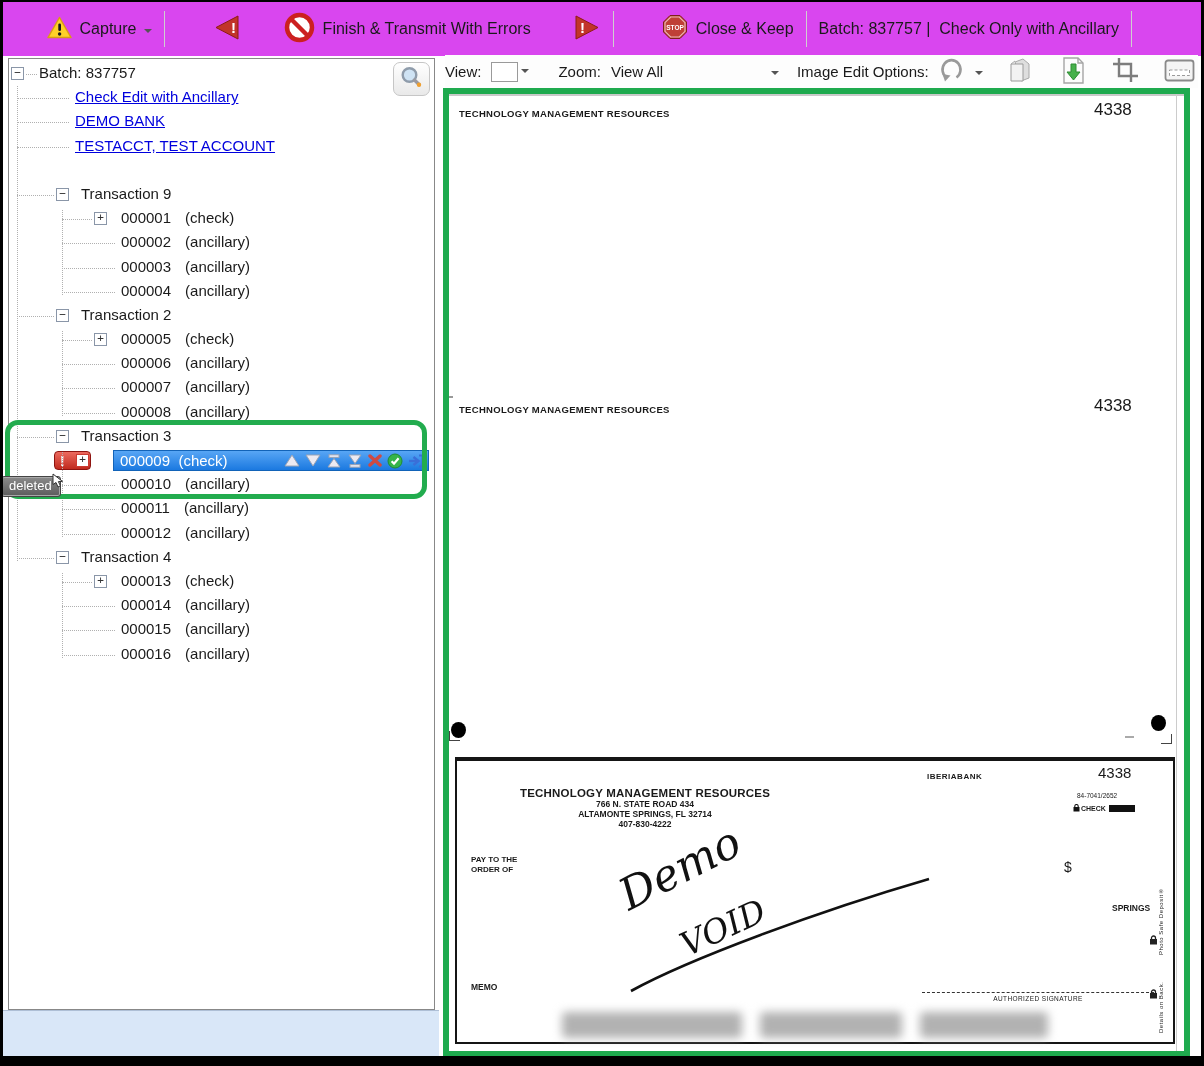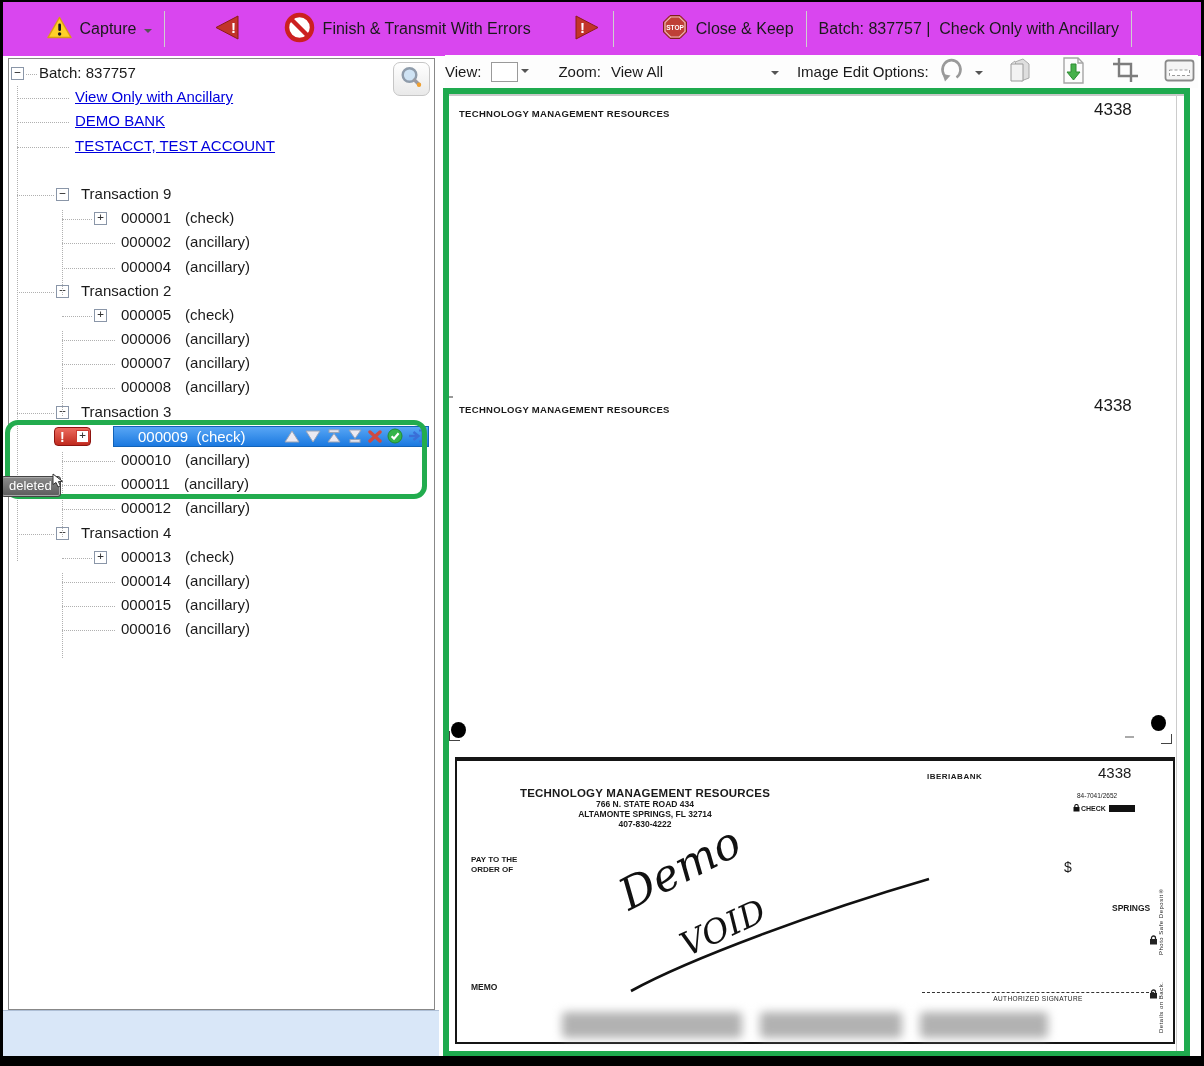--- a/index.html
+++ b/index.html
@@ -20,21 +20,21 @@
   .tlabel{position:absolute;top:2px;}
   .itype{margin-left:14px;}
   .link{color:#0000dd;text-decoration:underline;}
   .ebox{position:absolute;width:13px;height:13px;top:5px;border:1px solid #8a96a8;background:#fff;line-height:10px;text-align:center;font-size:11px;color:#333;font-family:"DejaVu Sans Mono",monospace;}
   .vg{position:absolute;width:0;border-left:1px dotted #b0b0b0;}
   .hg{position:absolute;height:0;border-top:1px dotted #b0b0b0;}
   .errbadge{position:absolute;left:45px;top:2px;width:37px;height:19px;background:linear-gradient(#ec6a5e,#c02a1e);border:1px solid #8e1410;border-radius:4px;}
   .bang{position:absolute;left:5px;top:1px;color:#fff;font-weight:bold;font-size:14px;}
   .eboxr{left:auto;right:1px;top:2px;border-color:#cc3b32;}
   .selrow{position:absolute;left:104px;top:1px;right:5px;height:21px;background:linear-gradient(#58a6f5,#1b79e0);border:1px solid #1263b8;display:flex;align-items:center;color:#fff;}
-  .selText{padding-left:24px;flex:1;}
+  .selText{padding-left:6px;flex:1;}
   .selIcons{display:flex;gap:5px;align-items:center;padding-right:4px;}
   .hlbox{position:absolute;left:-4px;top:361px;width:422px;height:79px;border:5px solid #22ac4e;border-radius:13px;pointer-events:none;z-index:5;}
   .delbadge{position:absolute;left:-8px;top:417px;height:21px;padding:1px 8px 0 7px;background:linear-gradient(#8a8a8a,#5c5c5c);border:1px solid #444;border-radius:3px;box-shadow:inset 0 0 0 1px #a8a8a8;color:#fff;font-size:13px;z-index:6;}
   .delcur{position:absolute;right:-5px;top:-4px;}
 
   
   .statusbar{position:absolute;left:0;top:1008px;width:436px;height:46px;background:#d9e7f8;border-top:1px solid #aebfd6;padding:3px 10px;font-size:15px;line-height:20px;white-space:pre;}
 
   
   .vtoolbar{position:absolute;left:442px;top:53px;right:3px;height:33px;display:flex;align-items:center;font-size:15px;gap:6px;background:#fdfdfd;}
@@ -128,27 +128,28 @@
       <span>Close &amp; Keep</span>
     </div>
     <div class="sep"></div>
     <div class="tbtn">Batch: 837757 |  Check Only with Ancillary</div>
     <div class="sep"></div>
   </div>
 
   <div class="lpanel">
     <div class="treebody" id="treebody">
         <div class="trow"><span class="ebox" style="left:2px">−</span><span class="hg" style="left:17px;top:12px;width:11px"></span><span class="tlabel" style="left:30px">Batch: 837757</span></div>
-        <div class="trow"><span class="hg" style="left:8px;top:12px;width:52px"></span><a class="tlabel link" style="left:66px">View Only with Ancillary</a></div>
+        <div class="trow"><span class="hg" style="left:8px;top:12px;width:52px"></span><a class="tlabel link" style="left:66px">Check Edit with Ancillary</a></div>
         <div class="trow"><span class="hg" style="left:8px;top:12px;width:52px"></span><a class="tlabel link" style="left:66px">DEMO BANK</a></div>
         <div class="trow"><span class="hg" style="left:8px;top:12px;width:52px"></span><a class="tlabel link" style="left:66px">TESTACCT, TEST ACCOUNT</a></div>
         <div class="trow"></div>
         <div class="trow"><span class="hg" style="left:8px;top:12px;width:37px"></span><span class="ebox" style="left:47px">−</span><span class="tlabel" style="left:72px">Transaction 9</span></div>
         <div class="trow"><span class="hg" style="left:53px;top:12px;width:30px"></span><span class="ebox" style="left:85px">+</span><span class="tlabel" style="left:112px">000001<span class="itype">(check)</span></span></div>
         <div class="trow"><span class="hg" style="left:53px;top:12px;width:53px"></span><span class="tlabel" style="left:112px">000002<span class="itype">(ancillary)</span></span></div>
+        <div class="trow"><span class="hg" style="left:53px;top:12px;width:53px"></span><span class="tlabel" style="left:112px">000003<span class="itype">(ancillary)</span></span></div>
         <div class="trow"><span class="hg" style="left:53px;top:12px;width:53px"></span><span class="tlabel" style="left:112px">000004<span class="itype">(ancillary)</span></span></div>
         <div class="trow"><span class="hg" style="left:8px;top:12px;width:37px"></span><span class="ebox" style="left:47px">−</span><span class="tlabel" style="left:72px">Transaction 2</span></div>
         <div class="trow"><span class="hg" style="left:53px;top:12px;width:30px"></span><span class="ebox" style="left:85px">+</span><span class="tlabel" style="left:112px">000005<span class="itype">(check)</span></span></div>
         <div class="trow"><span class="hg" style="left:53px;top:12px;width:53px"></span><span class="tlabel" style="left:112px">000006<span class="itype">(ancillary)</span></span></div>
         <div class="trow"><span class="hg" style="left:53px;top:12px;width:53px"></span><span class="tlabel" style="left:112px">000007<span class="itype">(ancillary)</span></span></div>
         <div class="trow"><span class="hg" style="left:53px;top:12px;width:53px"></span><span class="tlabel" style="left:112px">000008<span class="itype">(ancillary)</span></span></div>
         <div class="trow"><span class="hg" style="left:8px;top:12px;width:37px"></span><span class="ebox" style="left:47px">−</span><span class="tlabel" style="left:72px">Transaction 3</span></div>
         <div class="trow"><span class="errbadge"><span class="bang">!</span><span class="ebox eboxr">+</span></span><span class="selrow"><span class="selText">000009  (check)</span><span class="selIcons"><span style="display:flex"><svg width="16" height="13" viewBox="0 0 16 13">
                   <polygon points="8,1 15,12 1,12" fill="#eceaf2" stroke="#9aa3b5"></polygon>
                 </svg></span><span style="display:flex"><svg width="16" height="13" viewBox="0 0 16 13">

